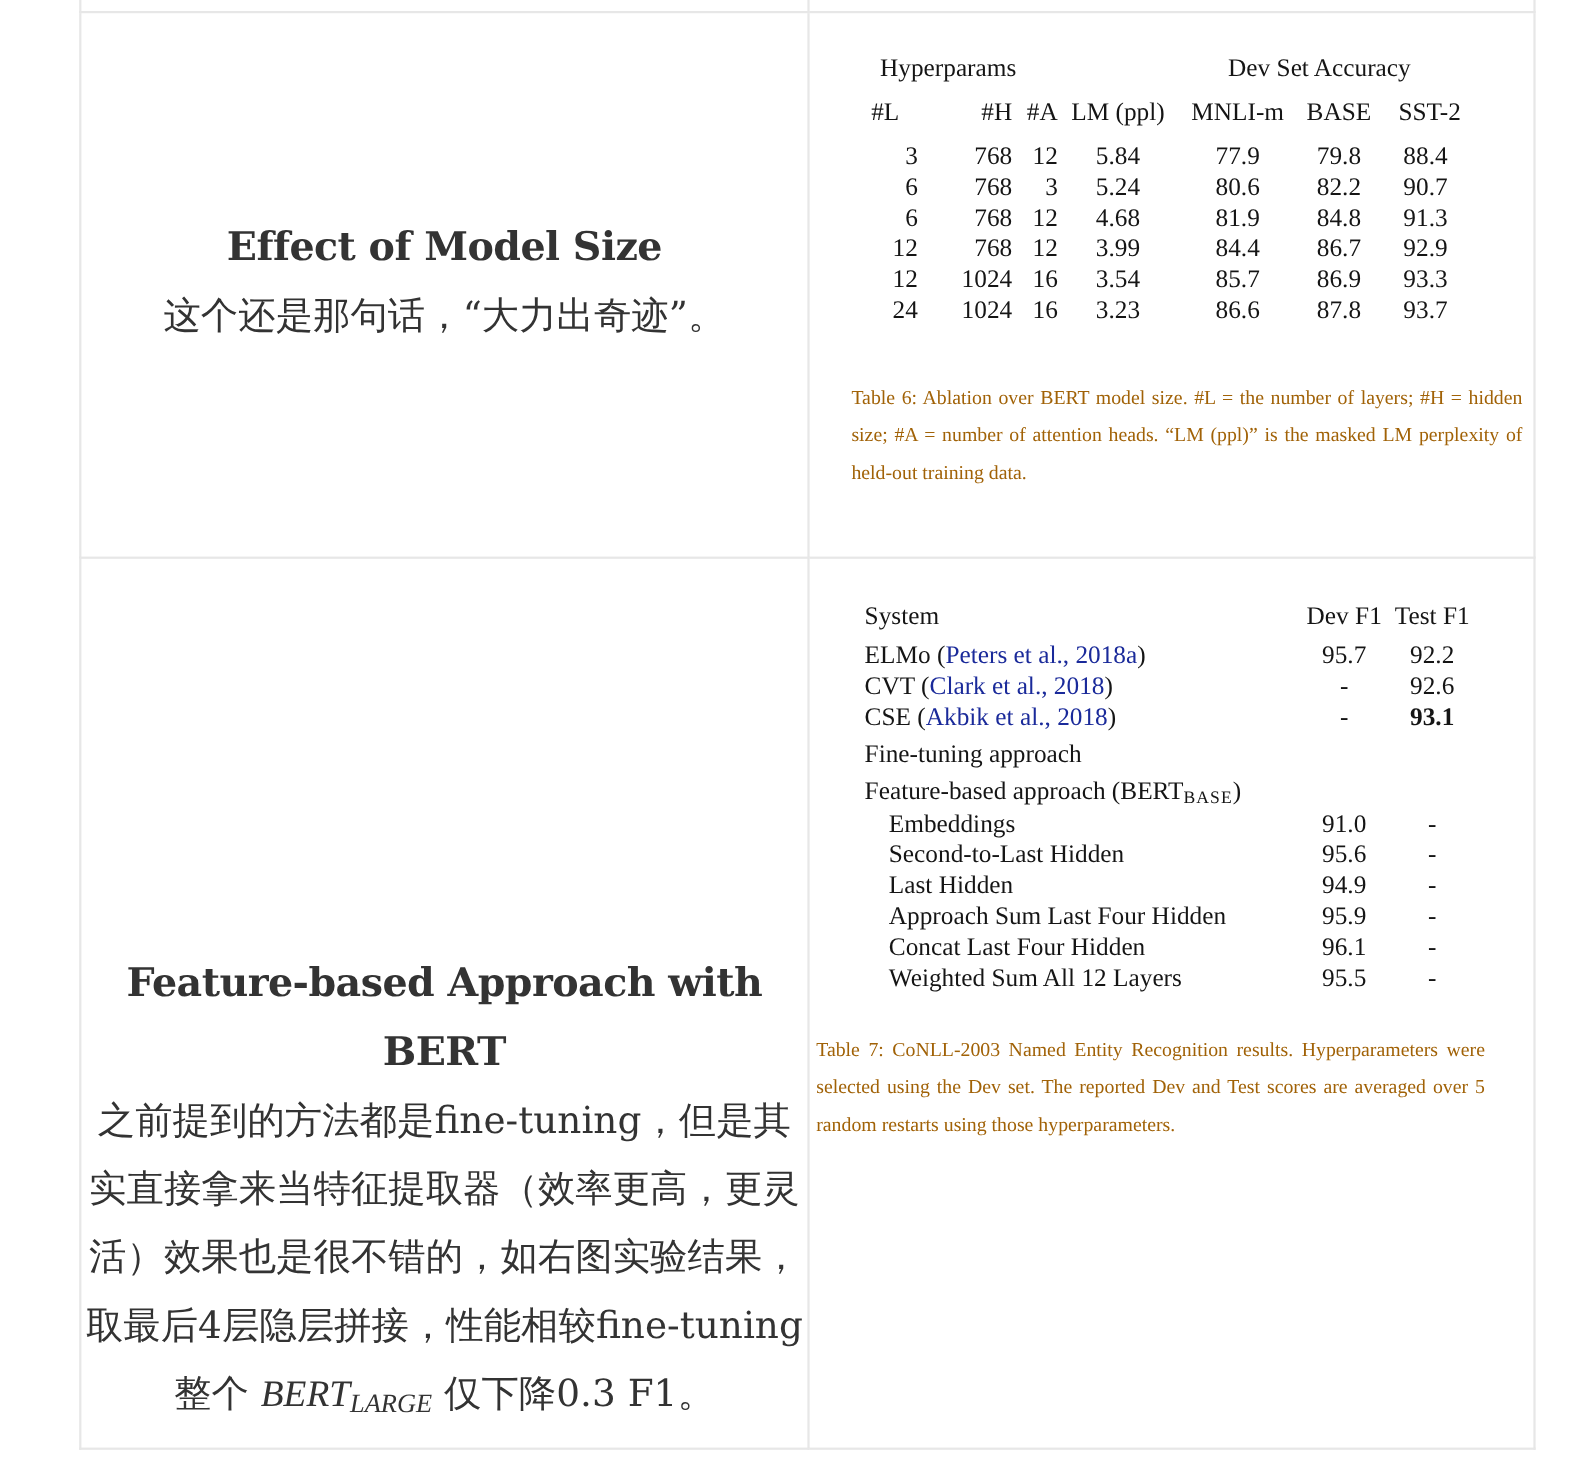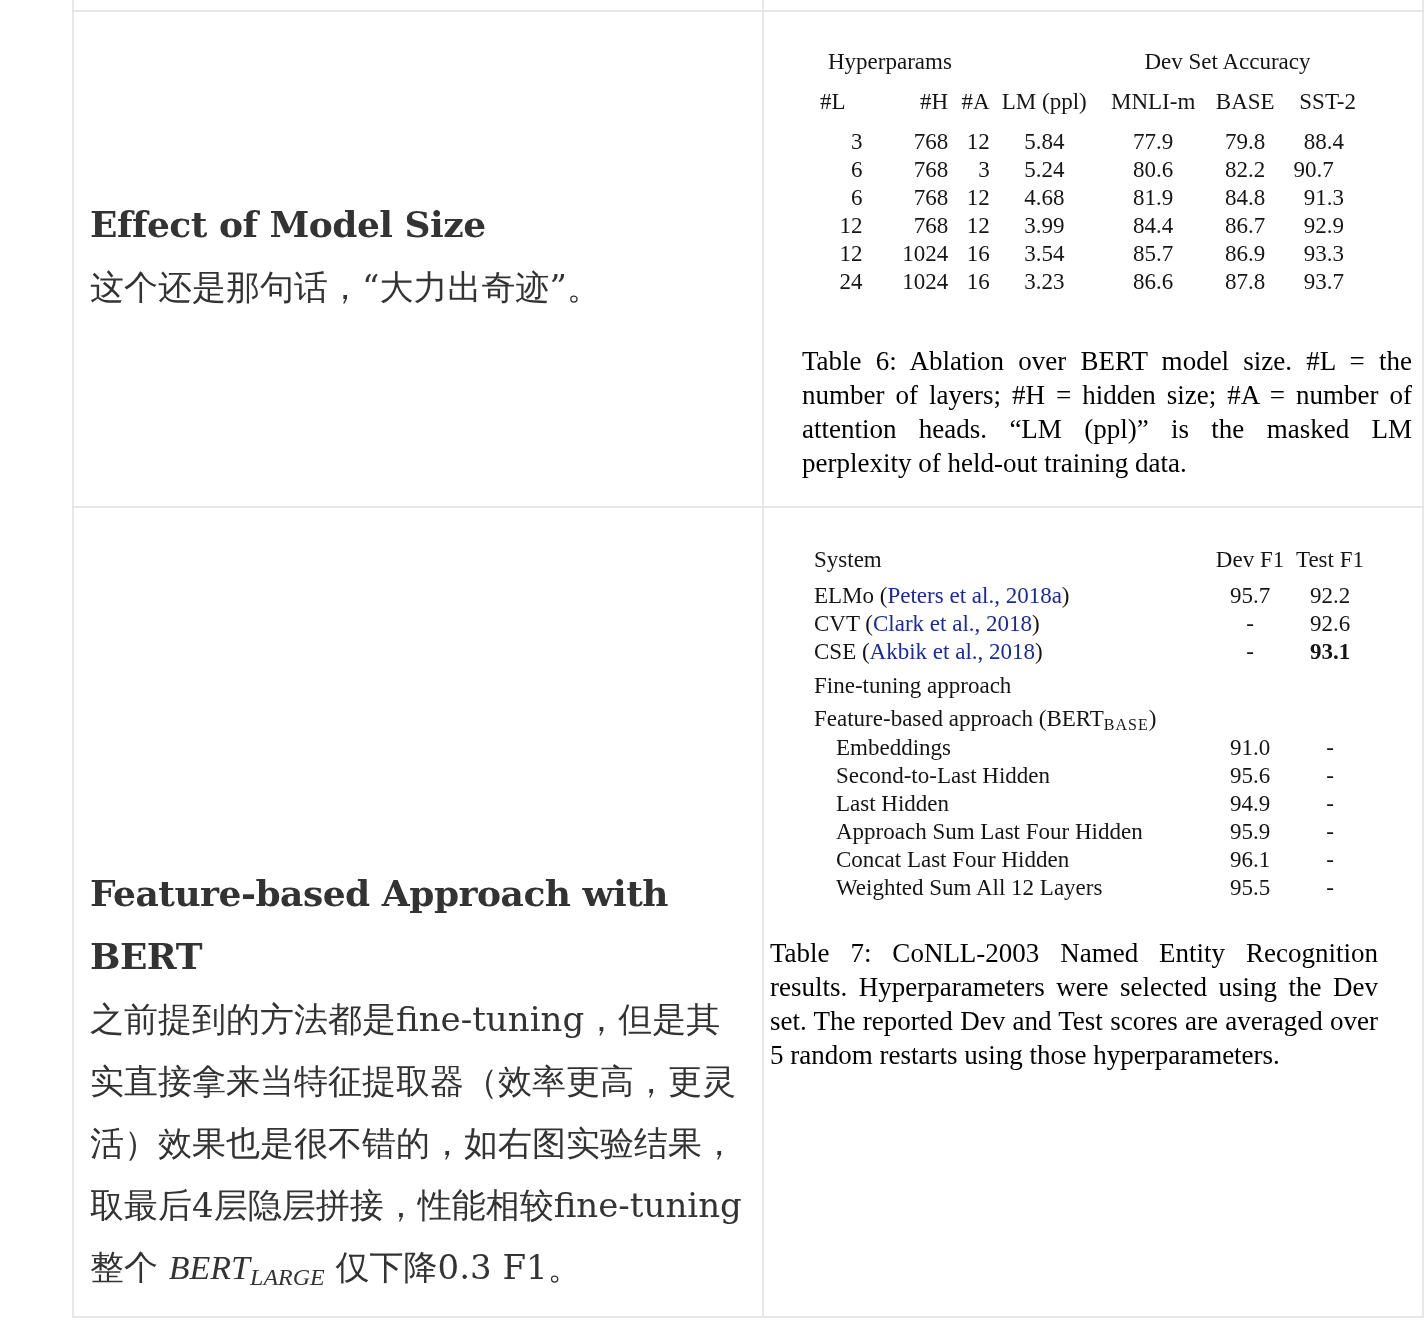--- a/index.html
+++ b/index.html
@@ -2,36 +2,36 @@
 <html><head>
 <meta charset="utf-8">
 <style>
   html, body { margin: 0; padding: 0; background: #ffffff; }
   body { width: 1426px; height: 1332px; position: relative; overflow: hidden;
          font-family: "DejaVu Serif", serif; color: #333333; }
   .outer { position: absolute; left: 72px; top: -2px; width: 1318px; }
   table.layout { border-collapse: collapse; width: 1318px; table-layout: fixed; }
   table.layout td { border: 2px solid #e7e7e7; vertical-align: middle; padding: 0; }
   .topstrip td { height: 10px; }
-  .lcell { width: 656px; padding: 0 16px !important; }
+  .lcell { width: 656px; padding: 0 2px !important; text-align: center; }
   .rcell { width: 658px; }
   .row1 td { height: 494px; }
   .row2 td { height: 808px; }
   h3 { margin: 0; font-family: "DejaVu Serif", serif; font-weight: bold;
        font-size: 36px; line-height: 63px; color: #333333; letter-spacing: -0.5px; }
   p.body { margin: 0; font-size: 34px; line-height: 62px; color: #333333;
            font-family: "DejaVu Serif", serif; }
   .math { font-family: "Liberation Serif", serif; font-style: italic; font-size: 34px; }
   .math sub { font-size: 24px; vertical-align: -6px; }
   .ptable { border-collapse: collapse; font-family: "Liberation Serif", serif; font-size: 23px; color: #151515; }
   .ptable td, .ptable th { border: none !important; padding: 0 6px; font-weight: normal; height: auto; }
   .rule-thick { border-top: 3px solid #222 !important; }
   .rule-thin { border-top: 1.5px solid #333 !important; }
-  .caption { font-family: "Liberation Serif", serif; font-size: 27px; line-height: 34px;
-             color: #000000; text-align: justify; }
+  .caption { font-family: "Liberation Serif", serif; font-size: 18px; line-height: 34px;
+             color: #a16207; text-align: justify; }
   .cite { color: #1a2a9a; }
   .sc { font-size: 16px; letter-spacing: 1px; vertical-align: -4px; }
   .r { text-align: right; }
   .c { text-align: center; }
   .l { text-align: left; }
   .bold { font-weight: bold !important; margin-top: 24px; }
   .indent { padding-left: 28px !important; }
 </style>
 </head>
 <body>
@@ -89,21 +89,21 @@
                     <td class="c" style="">79.8</td>
                     <td class="r" style="padding-right:12px;">88.4</td>
                   </tr>
                   <tr style="height:28px;">
                     <td class="r" style="padding-left:0;padding-right:18px;">6</td>
                     <td class="r" style="">768</td>
                     <td class="r" style="">3</td>
                     <td class="c" style="">5.24</td>
                     <td class="c" style="">80.6</td>
                     <td class="c" style="">82.2</td>
-                    <td class="r" style="padding-right:12px;text-align:center;">90.7</td>
+                    <td class="r" style="padding-right:12px;">90.7</td>
                   </tr>
                   <tr style="height:28px;">
                     <td class="r" style="padding-left:0;padding-right:18px;">6</td>
                     <td class="r" style="">768</td>
                     <td class="r" style="">12</td>
                     <td class="c" style="">4.68</td>
                     <td class="c" style="">81.9</td>
                     <td class="c" style="">84.8</td>
                     <td class="r" style="padding-right:12px;">91.3</td>
                   </tr>

